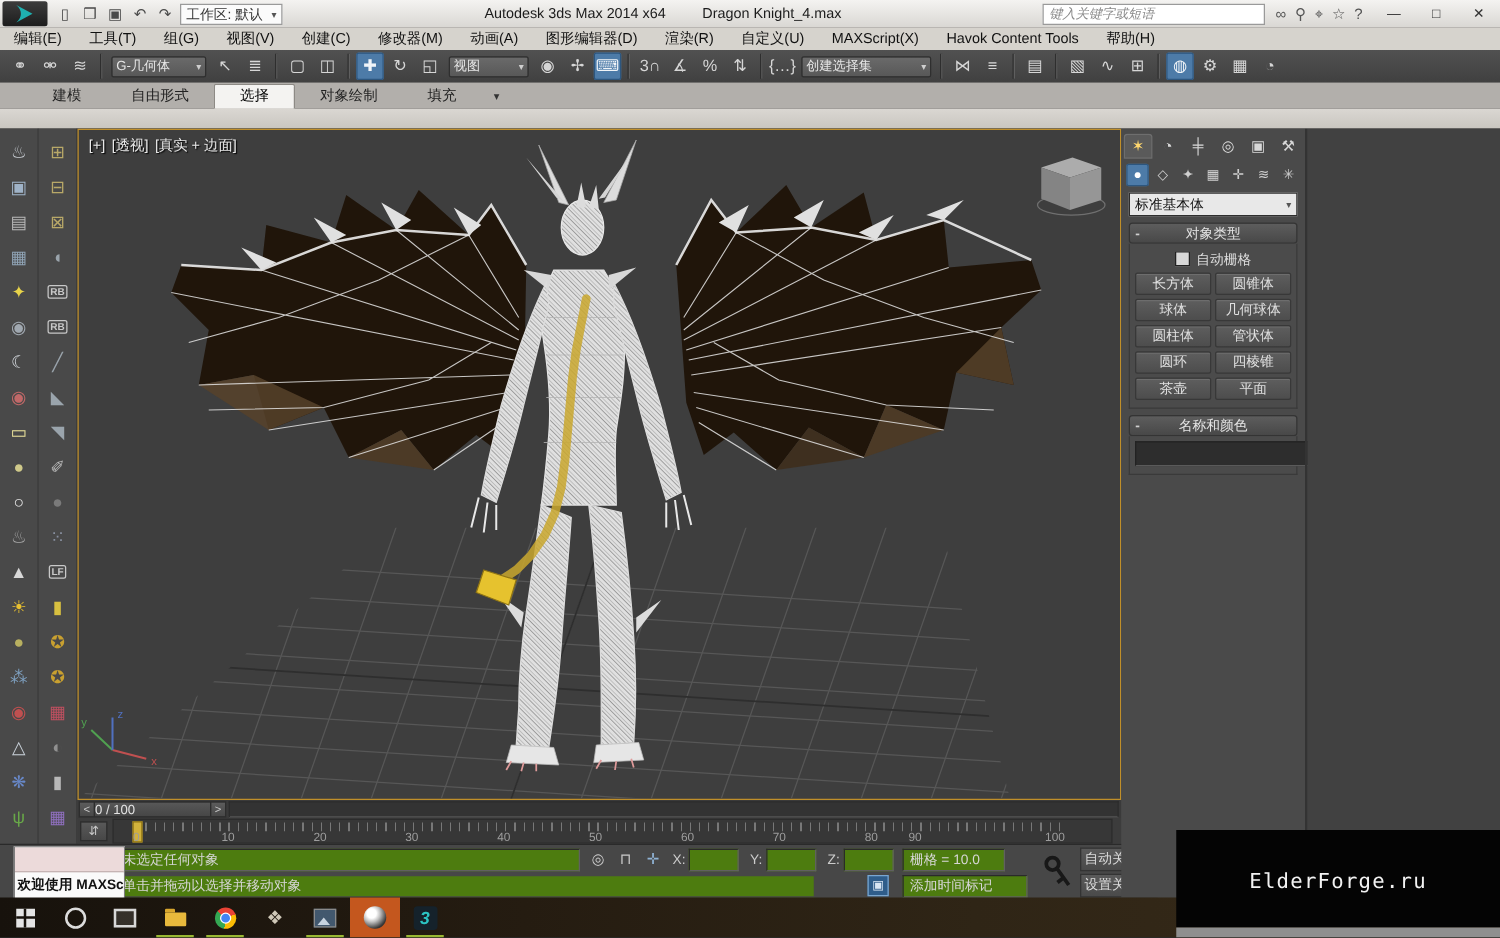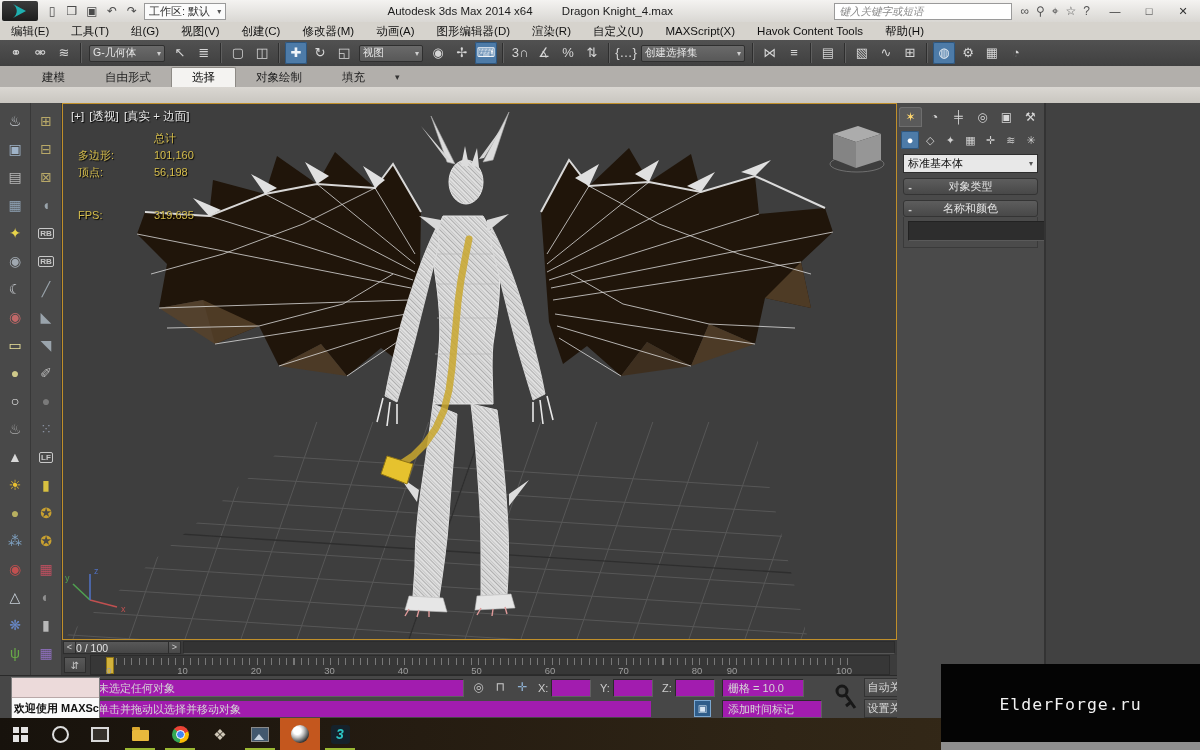--- a/index.html
+++ b/index.html
@@ -87,21 +87,21 @@
   #tb-mini-btn{position:absolute;left:2px;top:2px;width:22px;height:16px;background:linear-gradient(#595959,#474747);
     border:1px solid #2d2d2d;color:#c8c8c8;font-size:10px;text-align:center;line-height:15px;box-sizing:border-box;}
   #ruler{position:absolute;left:28px;top:0;width:800px;height:20px;background:#373737;border:1px solid #2c2c2c;box-sizing:border-box;}
   #ruler-ticks{position:absolute;left:18px;top:2px;width:742px;height:7px;
     background:repeating-linear-gradient(90deg,#787878 0,#787878 1px,transparent 1px,transparent 7.38px);}
   .tick-label{position:absolute;top:9px;width:26px;text-align:center;font-size:9.5px;color:#9d9d9d;}
   #time-cursor{position:absolute;left:15px;top:1px;width:8px;height:17px;background:#d2b23c;border:1px solid #8f7414;box-sizing:border-box;}
 
   
   #statusbar{position:absolute;left:0;top:572px;width:1200px;height:43px;background:#474747;border-top:1px solid #2a2a2a;}
-  .sunken{position:absolute;background:#a21caf;border:1px solid #2a2a2a;border-bottom-color:#606060;border-right-color:#606060;
+  .sunken{position:absolute;background:#4d7c0f;border:1px solid #2a2a2a;border-bottom-color:#606060;border-right-color:#606060;
     color:#d6d6d6;font-size:11px;line-height:16px;padding:0 5px;box-sizing:border-box;height:18px;white-space:nowrap;overflow:hidden;}
   .sb-label{position:absolute;color:#cccccc;font-size:11px;line-height:18px;}
   .sb-btn{position:absolute;height:19px;background:linear-gradient(#5a5a5a,#4a4a4a);border:1px solid #333;
     color:#dadada;font-size:11px;text-align:center;line-height:17px;box-sizing:border-box;}
   .sb-icon{position:absolute;width:17px;height:17px;color:#c8c8c8;font-size:12px;text-align:center;line-height:17px;}
   #tag-blue-btn{position:absolute;left:694px;top:24px;width:17px;height:17px;background:#2f5d8a;border:1px solid #7aa7d0;
     color:#d8e6f4;font-size:10px;text-align:center;line-height:15px;box-sizing:border-box;}
   #curve-icon{position:absolute;left:926px;top:24px;color:#cc5858;font-size:13px;}
   #welcome-box{position:absolute;left:11px;top:1px;width:89px;height:42px;border:1px solid #7d7d7d;box-sizing:border-box;background:#fff;}
   #welcome-pink{height:19px;background:#ecdada;border-bottom:1px solid #b9a8a8;}
@@ -413,38 +413,20 @@
           <span style="color: rgb(144, 112, 192);">▦</span>
         </div>
       </div>
 
     <div id="viewport">
       <div id="vp-label">
         <span>[+]</span>
         <span>[透视]</span>
         <span>[真实 + 边面]</span>
       </div>
-      <div id="vp-stats">
-        <div class="stat-row">
-            <span class="stat-label"></span>
-            <span>总计</span>
-          </div>
-        <div class="stat-row">
-            <span class="stat-label">多边形:</span>
-            <span>101,160</span>
-          </div>
-        <div class="stat-row">
-            <span class="stat-label">顶点:</span>
-            <span>56,198</span>
-          </div>
-        <div class="stat-row fps-row">
-            <span class="stat-label">FPS:</span>
-            <span>319.635</span>
-          </div>
-      </div>
 
       <svg id="vp-svg" width="833" height="535" viewBox="0 0 833 535">
         <defs>
           <pattern id="mesh" width="5" height="5" patternUnits="userSpaceOnUse" patternTransform="rotate(45)">
             <rect width="5" height="5" fill="#e0e0e0"></rect>
             <path d="M0 0H5M0 2.5H5" stroke="#989898" stroke-width="0.7"></path>
           </pattern>
           <clipPath id="gridclip">
               <path d="M 0 535 L 250 318 L 690 318 L 745 535 Z"></path>
             </clipPath>
@@ -615,20 +597,38 @@
       <div id="cp-category">
         <span>标准基本体</span>
         <span style="font-size:8px;color:#555;">▾</span>
       </div>
 
       <div class="rollout">
         <div class="rollout-header">
           <span class="rollout-minus">-</span>
           <span class="rollout-title">对象类型</span>
         </div>
+        <div class="rollout-body">
+          <div id="autogrid-row">
+            <span id="autogrid-check"></span>
+            <span>自动栅格</span>
+          </div>
+          <div id="obj-buttons">
+              <div class="obj-btn">长方体</div>
+              <div class="obj-btn">圆锥体</div>
+              <div class="obj-btn">球体</div>
+              <div class="obj-btn">几何球体</div>
+              <div class="obj-btn">圆柱体</div>
+              <div class="obj-btn">管状体</div>
+              <div class="obj-btn">圆环</div>
+              <div class="obj-btn">四棱锥</div>
+              <div class="obj-btn">茶壶</div>
+              <div class="obj-btn">平面</div>
+            </div>
+        </div>
       </div>
 
       <div class="rollout">
         <div class="rollout-header">
           <span class="rollout-minus">-</span>
           <span class="rollout-title">名称和颜色</span>
         </div>
         <div class="rollout-body">
           <div id="namecolor-row">
             <input id="name-field" value="" style="">

